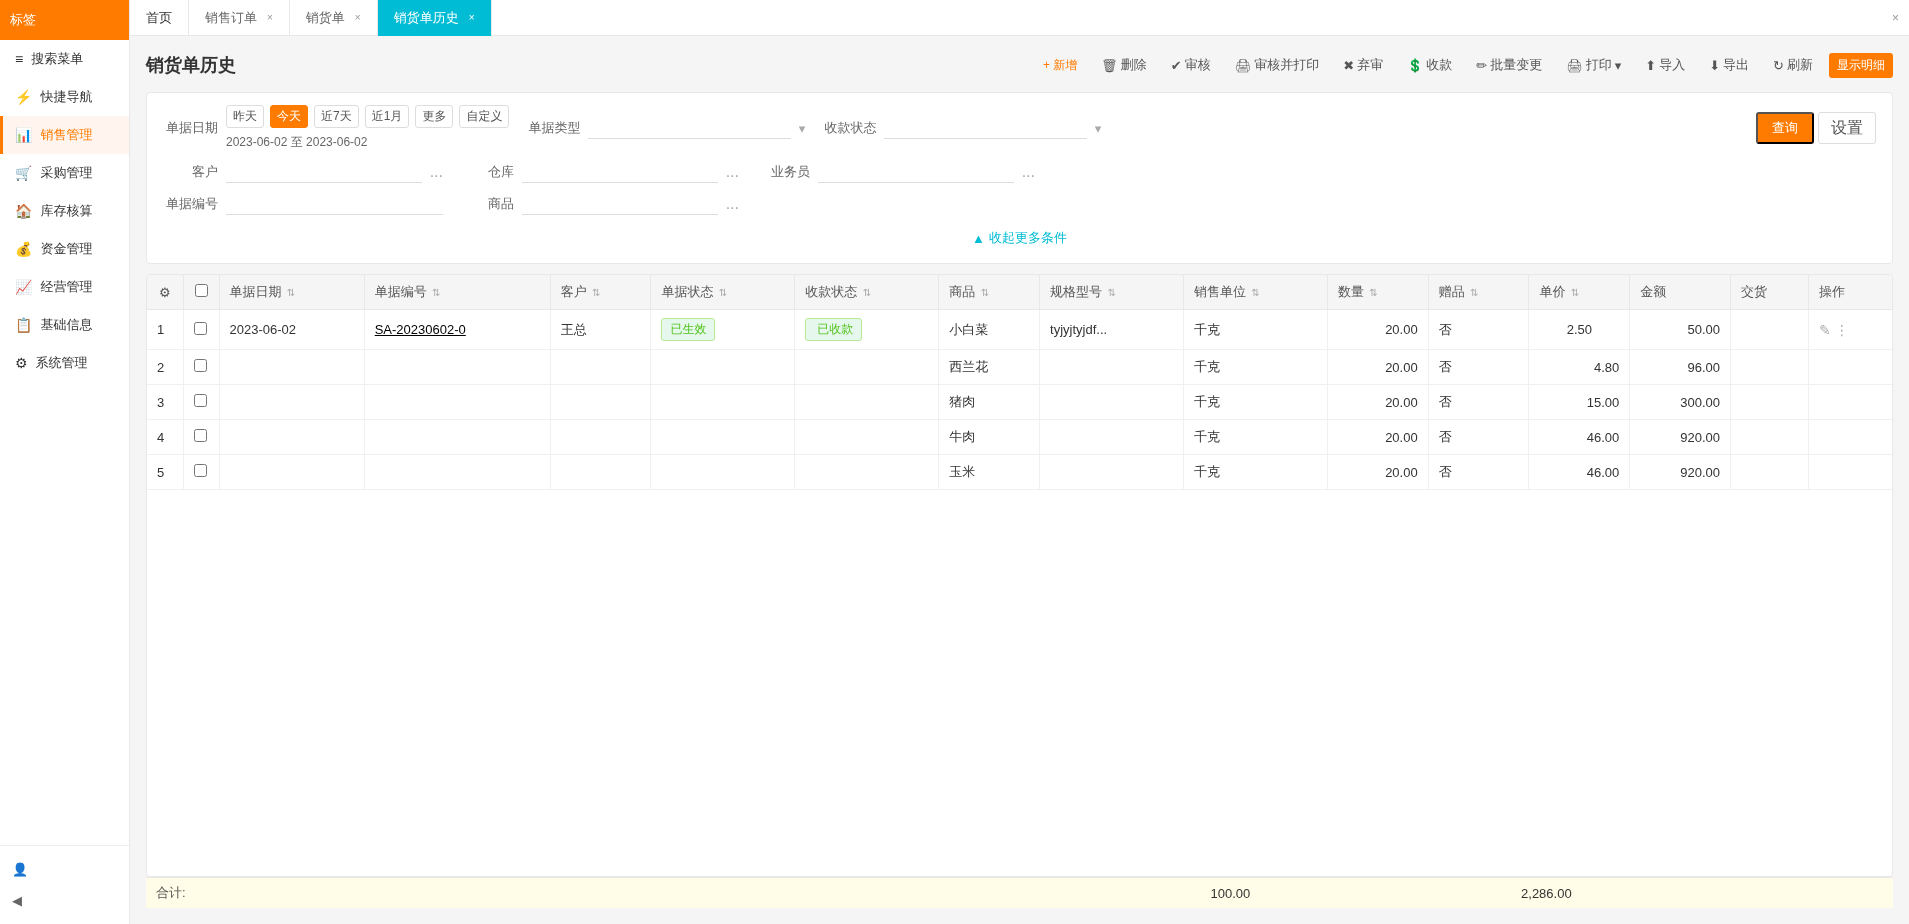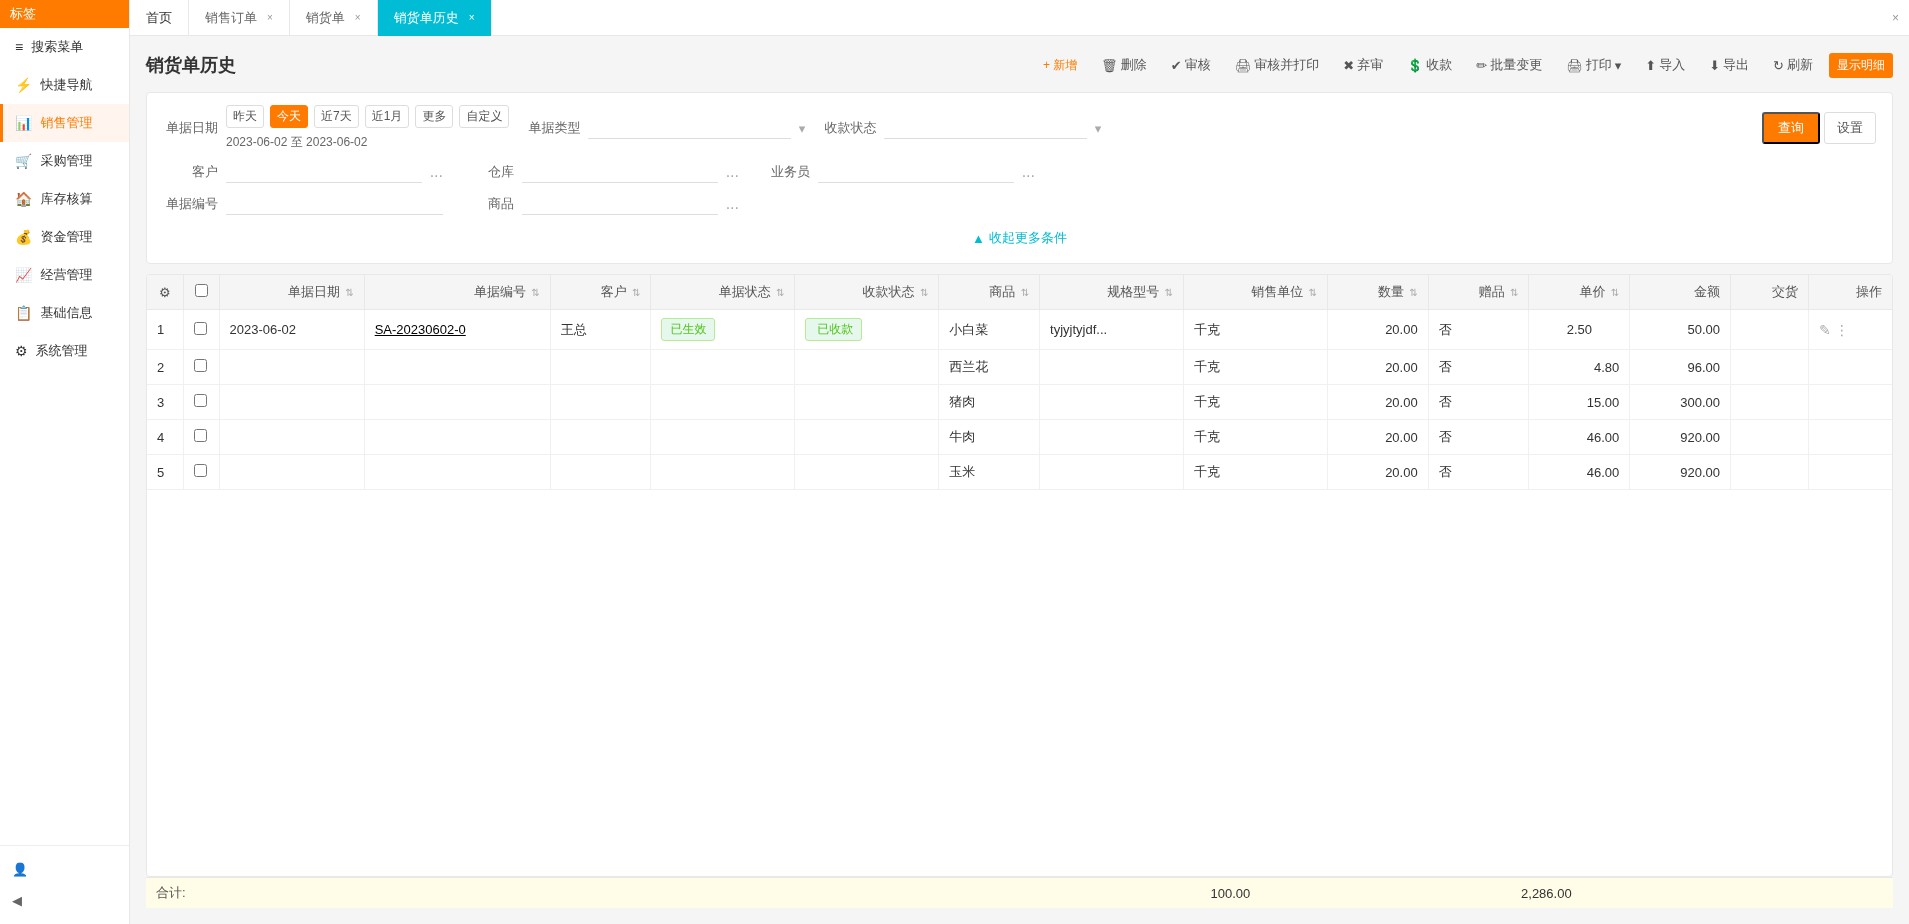--- a/index.html
+++ b/index.html
@@ -8,21 +8,21 @@
     
     .sidebar {
       width: 130px;
       background: #fff;
       border-right: 1px solid #e8e8e8;
       display: flex;
       flex-direction: column;
       flex-shrink: 0;
     }
     .sidebar-logo {
-      height: 28px;
+      height: 40px;
       background: #ff7b00;
       display: flex;
       align-items: center;
       padding: 0 10px;
       color: #fff;
       font-size: 12px;
     }
     .sidebar-item {
       display: flex;
       align-items: center;
@@ -135,21 +135,21 @@
       padding: 5px 14px;
       border-radius: 3px;
       font-size: 13px;
     }
     .btn-setting {
       background: #fff;
       border: 1px solid #ddd;
       color: #555 !important;
       padding: 4px 12px;
       border-radius: 3px;
-      font-size: 13px;
+      font-size: 16px;
       text-align: center;
     }
     .btn-display {
       background: #ff7b00;
       color: #fff;
       padding: 4px 8px;
       border-radius: 3px;
       font-size: 12px;
     }
 
@@ -248,21 +248,21 @@
     table {
       width: 100%;
       border-collapse: collapse;
     }
     thead tr {
       background: #f5f5f5;
       border-bottom: 1px solid #e8e8e8;
     }
     thead th {
       padding: 8px 10px;
-      text-align: right;
+      text-align: left;
       color: #555;
       font-weight: normal;
       white-space: nowrap;
       border-right: 1px solid #e8e8e8;
       font-size: 12px;
     }
     thead th:last-child { border-right: none; }
     .sort-icon { color: #aaa; margin-left: 2px; font-size: 10px; }
     tbody tr {
       border-bottom: 1px solid #f0f0f0;

